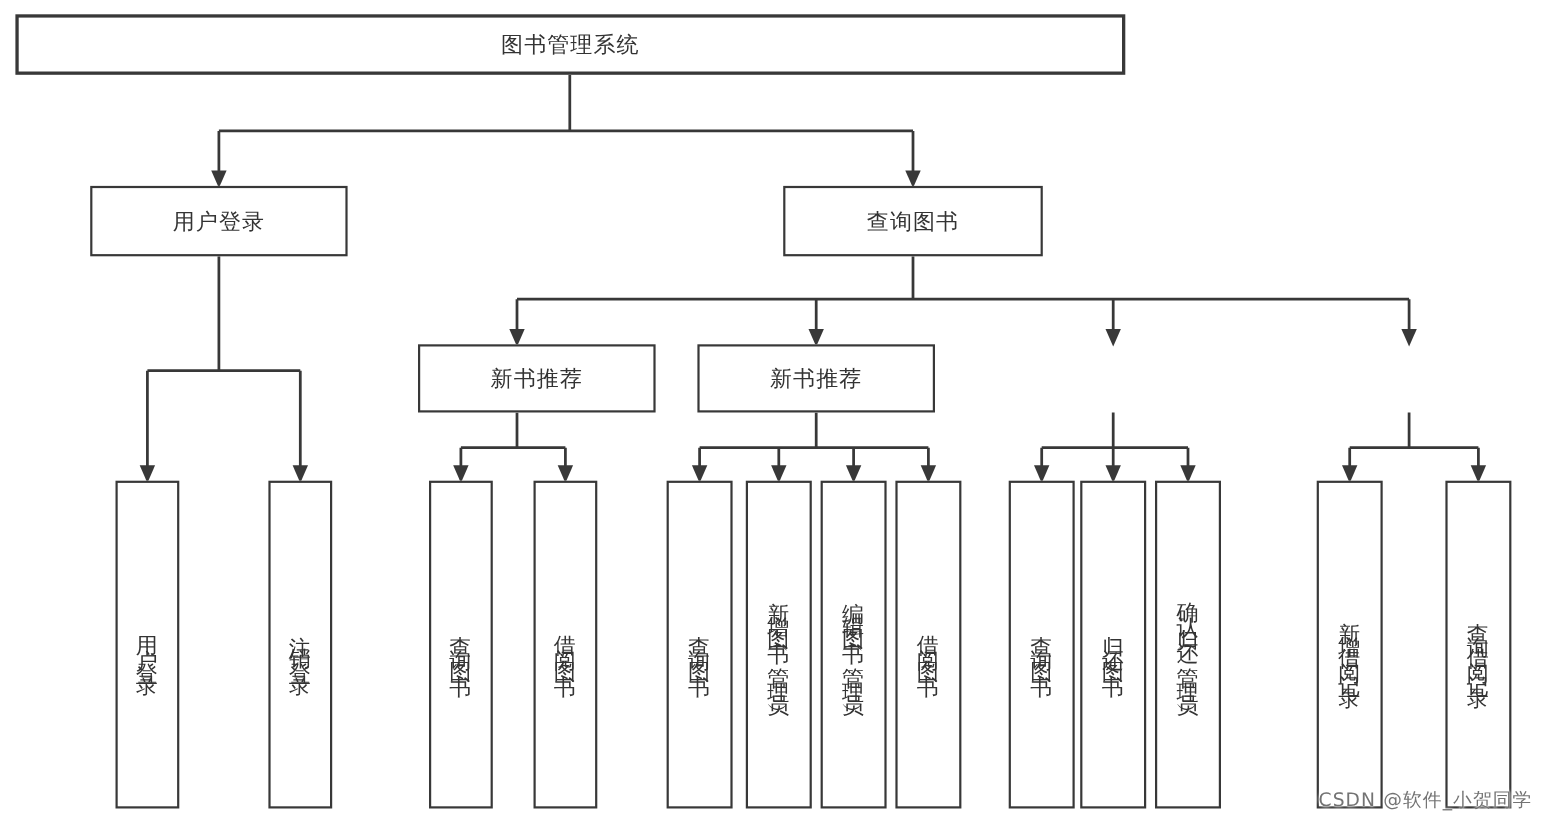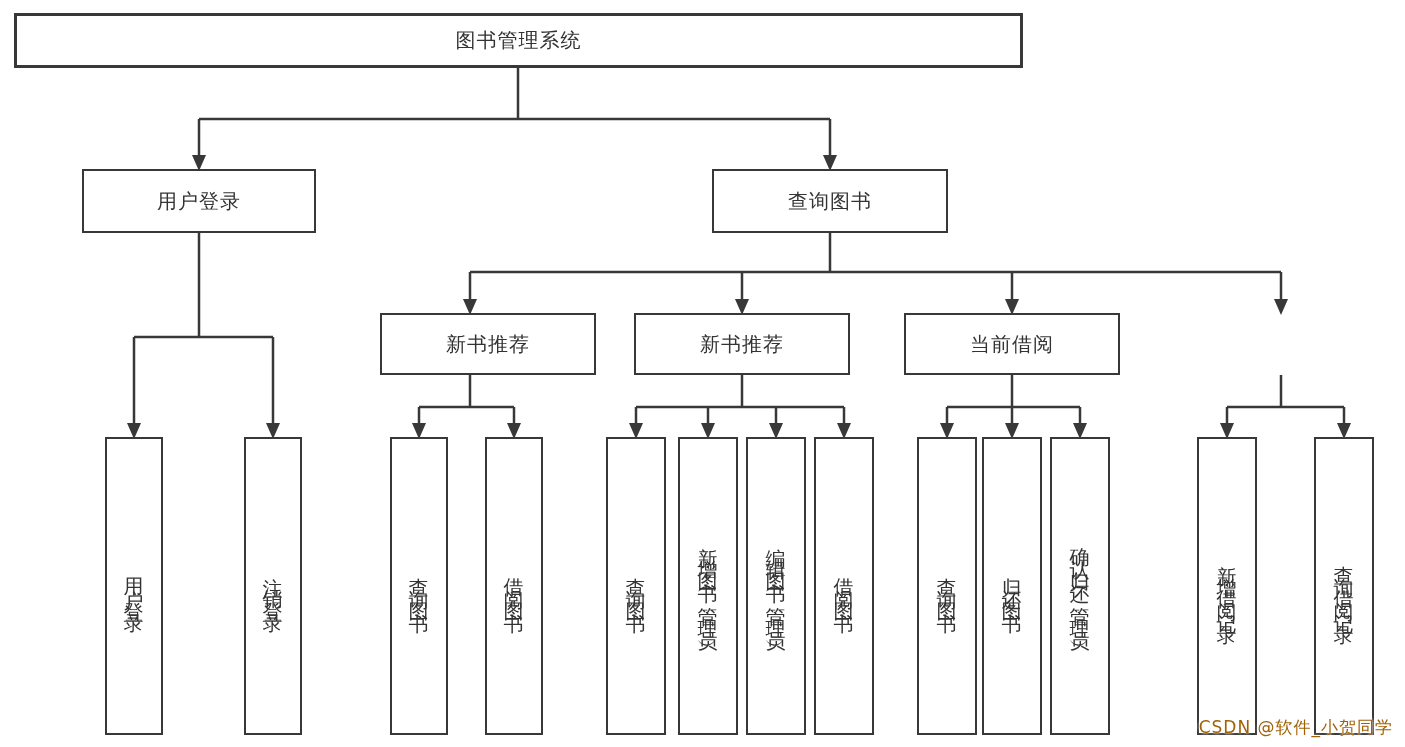--- a/index.html
+++ b/index.html
@@ -43,21 +43,21 @@
     letter-spacing: 12px;
     line-height: 1;
     font-size: 20px;
     white-space: nowrap;
   }
   .watermark {
     position: absolute;
     right: 12px;
     bottom: 8px;
     font-size: 17px;
-    color: #a16207;
+    color: #737373;
     letter-spacing: 1px;
     text-shadow: 0 0 2px #ffffff, 0 0 4px #ffffff;
     z-index: 5;
   }
 </style>
 </head>
 <body>
 
 <div class="canvas">
 
@@ -118,23 +118,20 @@
   <div class="box" style="left:712px;top:169px;width:236px;height:64px">
     <span>查询图书</span>
   </div>
 
   <div class="box" style="left:380px;top:313px;width:216px;height:62px">
     <span>新书推荐</span>
   </div>
   <div class="box" style="left:634px;top:313px;width:216px;height:62px">
     <span>新书推荐</span>
   </div>
-  <div class="box" style="left:904px;top:313px;width:216px;height:62px">
-    <span>当前借阅</span>
-  </div>
 
   <div class="box leaf" style="left:105px">
     <span class="vlbl">用户登录</span>
   </div>
   <div class="box leaf" style="left:244px">
     <span class="vlbl">注销登录</span>
   </div>
 
   <div class="box leaf" style="left:390px">
     <span class="vlbl">查询图书</span>

